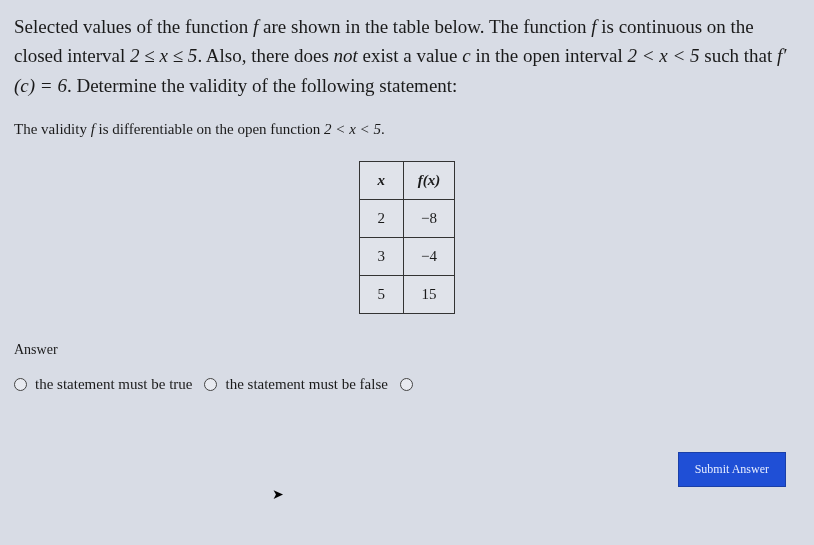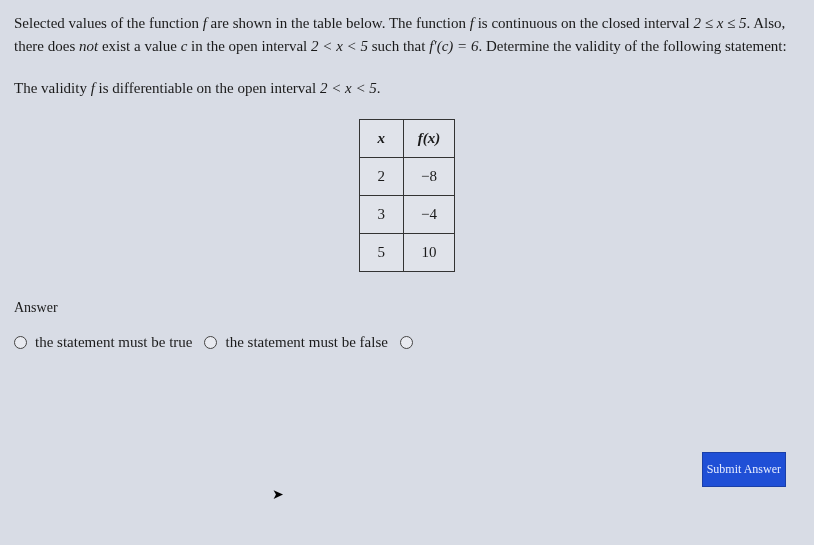--- a/index.html
+++ b/index.html
@@ -11,21 +11,21 @@
       width: 814px;
       height: 545px;
       background: #d8dce5;
       font-family: Georgia, 'Times New Roman', serif;
       color: #1a1a1a;
       padding: 12px 14px;
       overflow: hidden;
       position: relative;
     }
     .intro {
-      font-size: 15px;
+      font-size: 19px;
       line-height: 1.55;
       margin-bottom: 18px;
     }
     .math-i {
       font-style: italic;
       font-family: 'Times New Roman', serif;
     }
     .statement {
       font-size: 15px;
       line-height: 1.5;
@@ -75,21 +75,21 @@
       flex-shrink: 0;
       background: #e8eaf0;
     }
     .submit-btn {
       position: absolute;
       right: 28px;
       bottom: 58px;
       background: #1f4fd6;
       color: #e6edff;
       border: 1px solid #1a3fa8;
-      padding: 9px 4px;
+      padding: 9px 16px;
       font-size: 12px;
       font-family: Georgia, serif;
       cursor: pointer;
     }
     .cursor {
       position: absolute;
       left: 272px;
       bottom: 42px;
       font-size: 14px;
       color: #000;
@@ -97,41 +97,41 @@
     }
   </style>
 </head>
 <body>
 
 <div class="intro">
   <span>Selected values of the function </span><span class="math-i">f</span><span> are shown in the table below. The function </span><span class="math-i">f</span><span> is continuous on the closed interval </span><span class="math-i">2 ≤ x ≤ 5</span><span>. Also, there does </span><em>not</em><span> exist a value </span><span class="math-i">c</span><span> in the open interval </span><span class="math-i">2 &lt; x &lt; 5</span><span> such that </span><span class="math-i">f′(c) = 6</span><span>. Determine the validity of the following statement:</span>
 </div>
 
 <div class="statement">
-  <span>The validity </span><span class="math-i">f</span><span> is differentiable on the open interval </span><span class="math-i">2 &lt; x &lt; 5</span><span>.</span>
+  <span>The validity </span><span class="math-i">f</span><span> is differentiable on the open function </span><span class="math-i">2 &lt; x &lt; 5</span><span>.</span>
 </div>
 
 <div class="table-wrap">
   <table>
     <tbody>
         <tr>
       <td class="header"><span class="math-i">x</span></td>
       <td class="header"><span class="math-i">f(x)</span></td>
     </tr>
     <tr>
       <td>2</td>
       <td>−8</td>
     </tr>
     <tr>
       <td>3</td>
       <td>−4</td>
     </tr>
     <tr>
       <td>5</td>
-      <td>10</td>
+      <td>15</td>
     </tr>
   </tbody>
     </table>
 </div>
 
 <div class="answer-heading">Answer</div>
 
 <div class="options">
   <label class="option">
     <span class="radio"></span>

